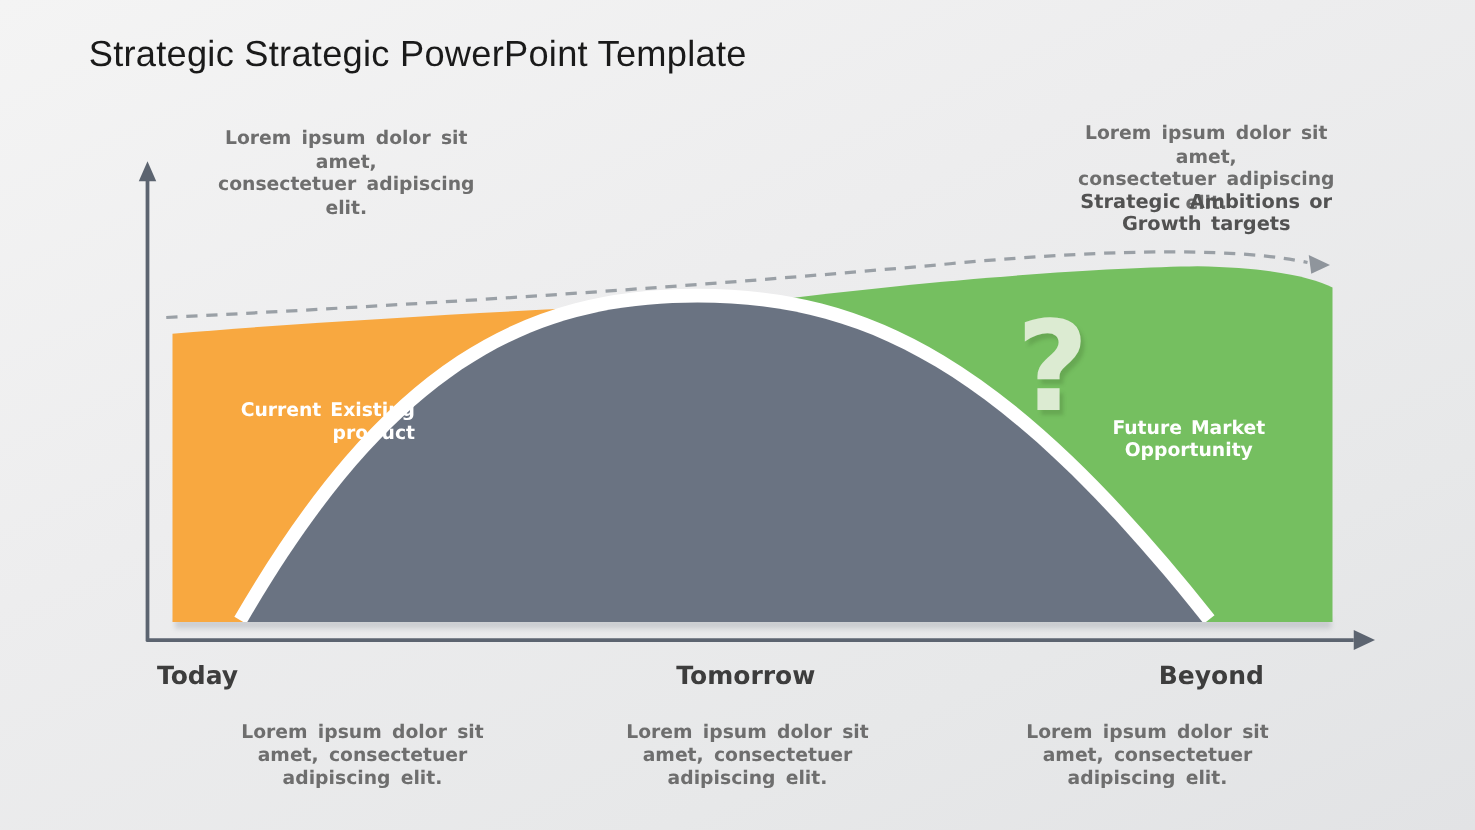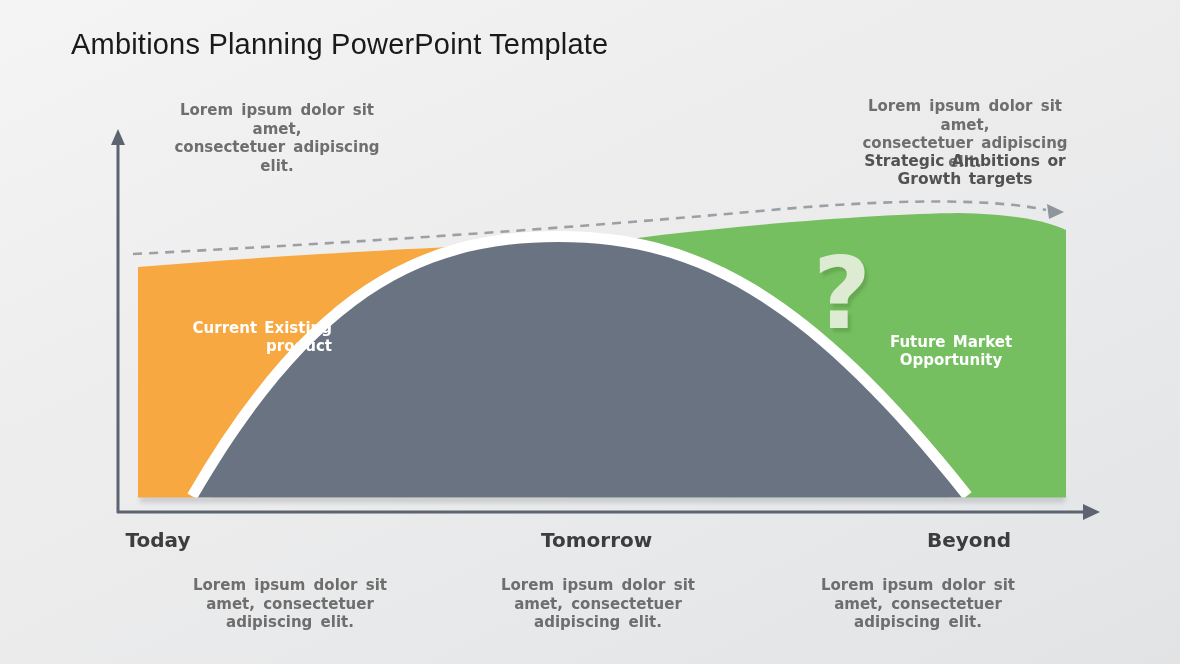--- a/index.html
+++ b/index.html
@@ -73,21 +73,21 @@
     <path d="M133,254 C 350,243 560,229 760,211 C 900,198 995,199 1046,210" fill="none" stroke-width="2.6" stroke-dasharray="9 7" stroke="#9aa0a6"></path>
     <polygon points="1064,212 1047,204 1049,219" fill="#8f959c"></polygon>
 
     <line x1="118" y1="513" x2="118" y2="143" stroke-width="3" stroke="#5C6470"></line>
     <polygon points="118,129 111,145 125,145" fill="#5C6470"></polygon>
 
     <line x1="117" y1="512" x2="1083" y2="512" stroke-width="3" stroke="#5C6470"></line>
     <polygon points="1100,512 1083,504 1083,520" fill="#5C6470"></polygon>
   </svg>
 
-  <div class="abs slide-title">Ambitions Planning PowerPoint Template</div>
+  <div class="abs slide-title">Strategic Strategic PowerPoint Template</div>
 
   <div class="abs muted preline" style="left:157px;top:101px;width:240px;">Lorem ipsum dolor sit amet,
 consectetuer adipiscing elit.</div>
 
 
   <div class="abs muted preline" style="left:845px;top:97px;width:240px;">Lorem ipsum dolor sit amet,
 consectetuer adipiscing elit.</div>
 
   <div class="abs heading preline" style="left:845px;top:153px;width:240px;">Strategic Ambitions or
 Growth targets</div>

